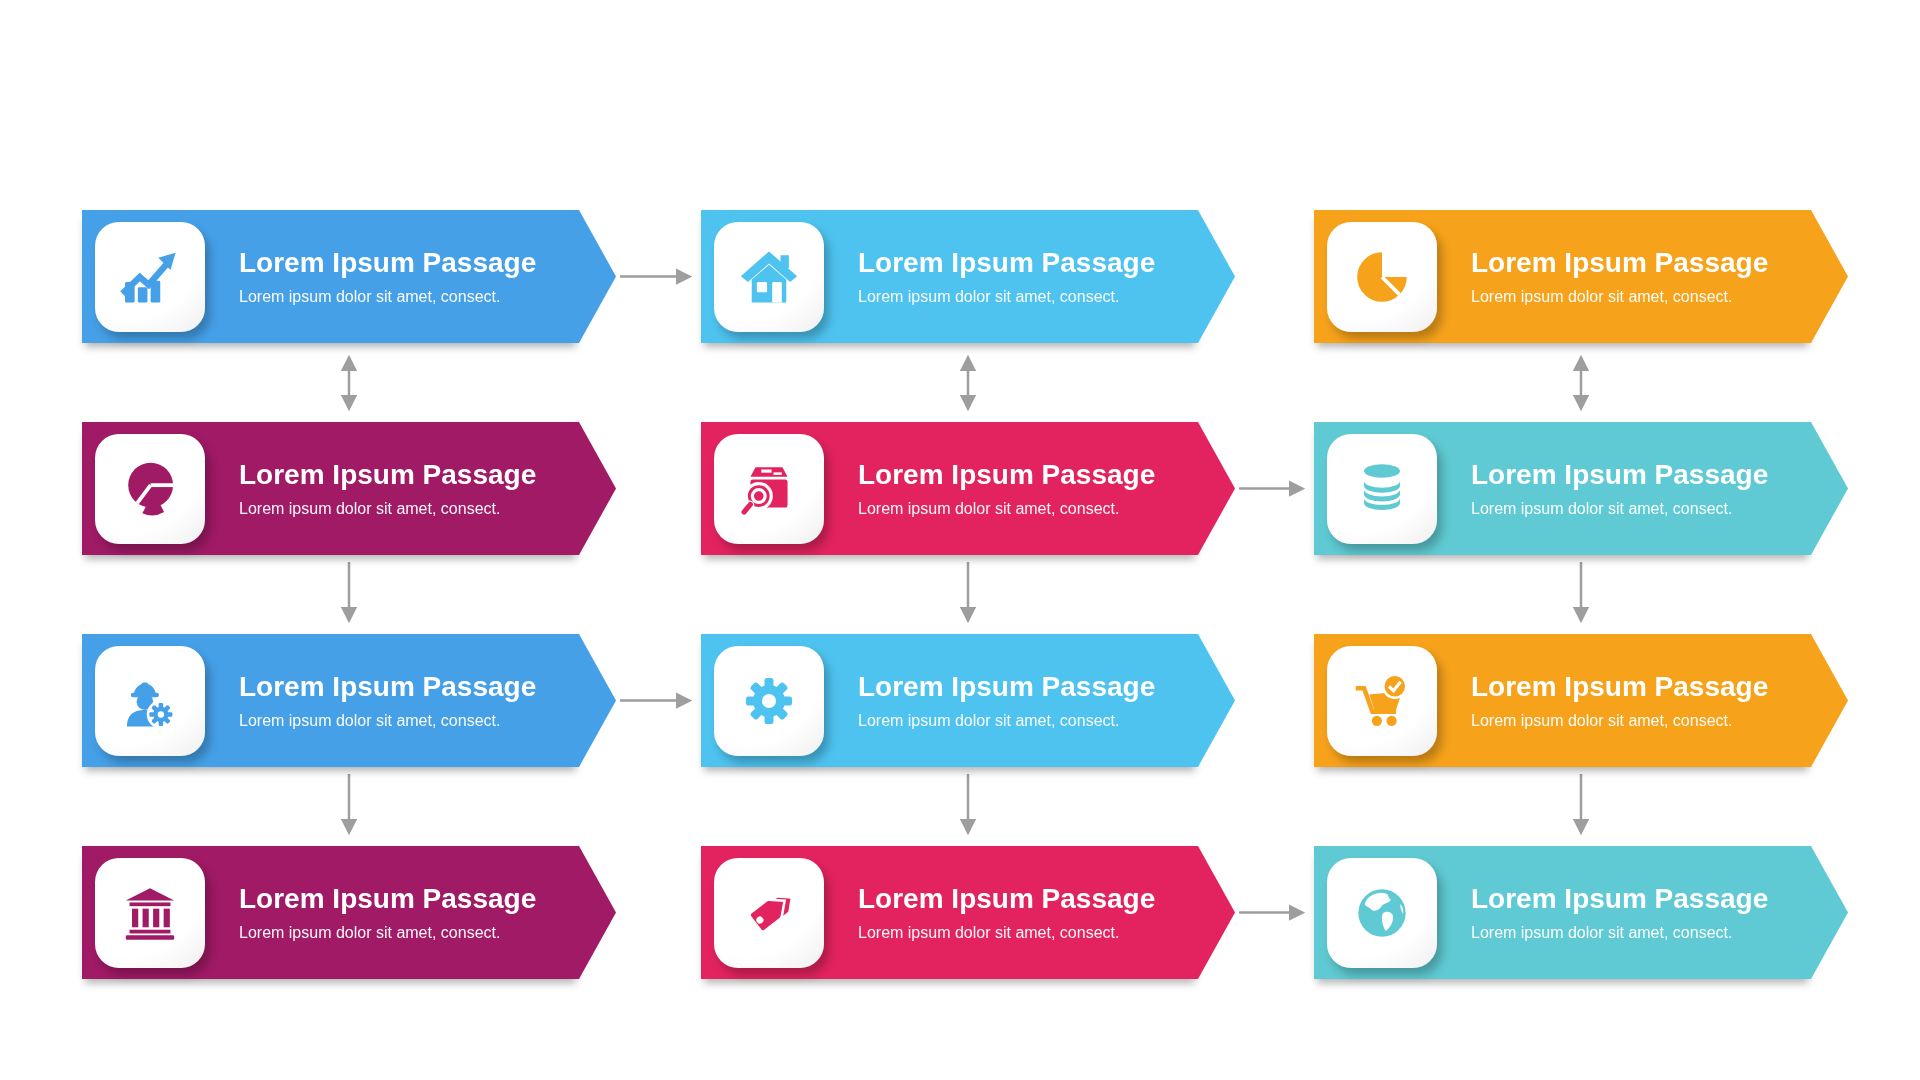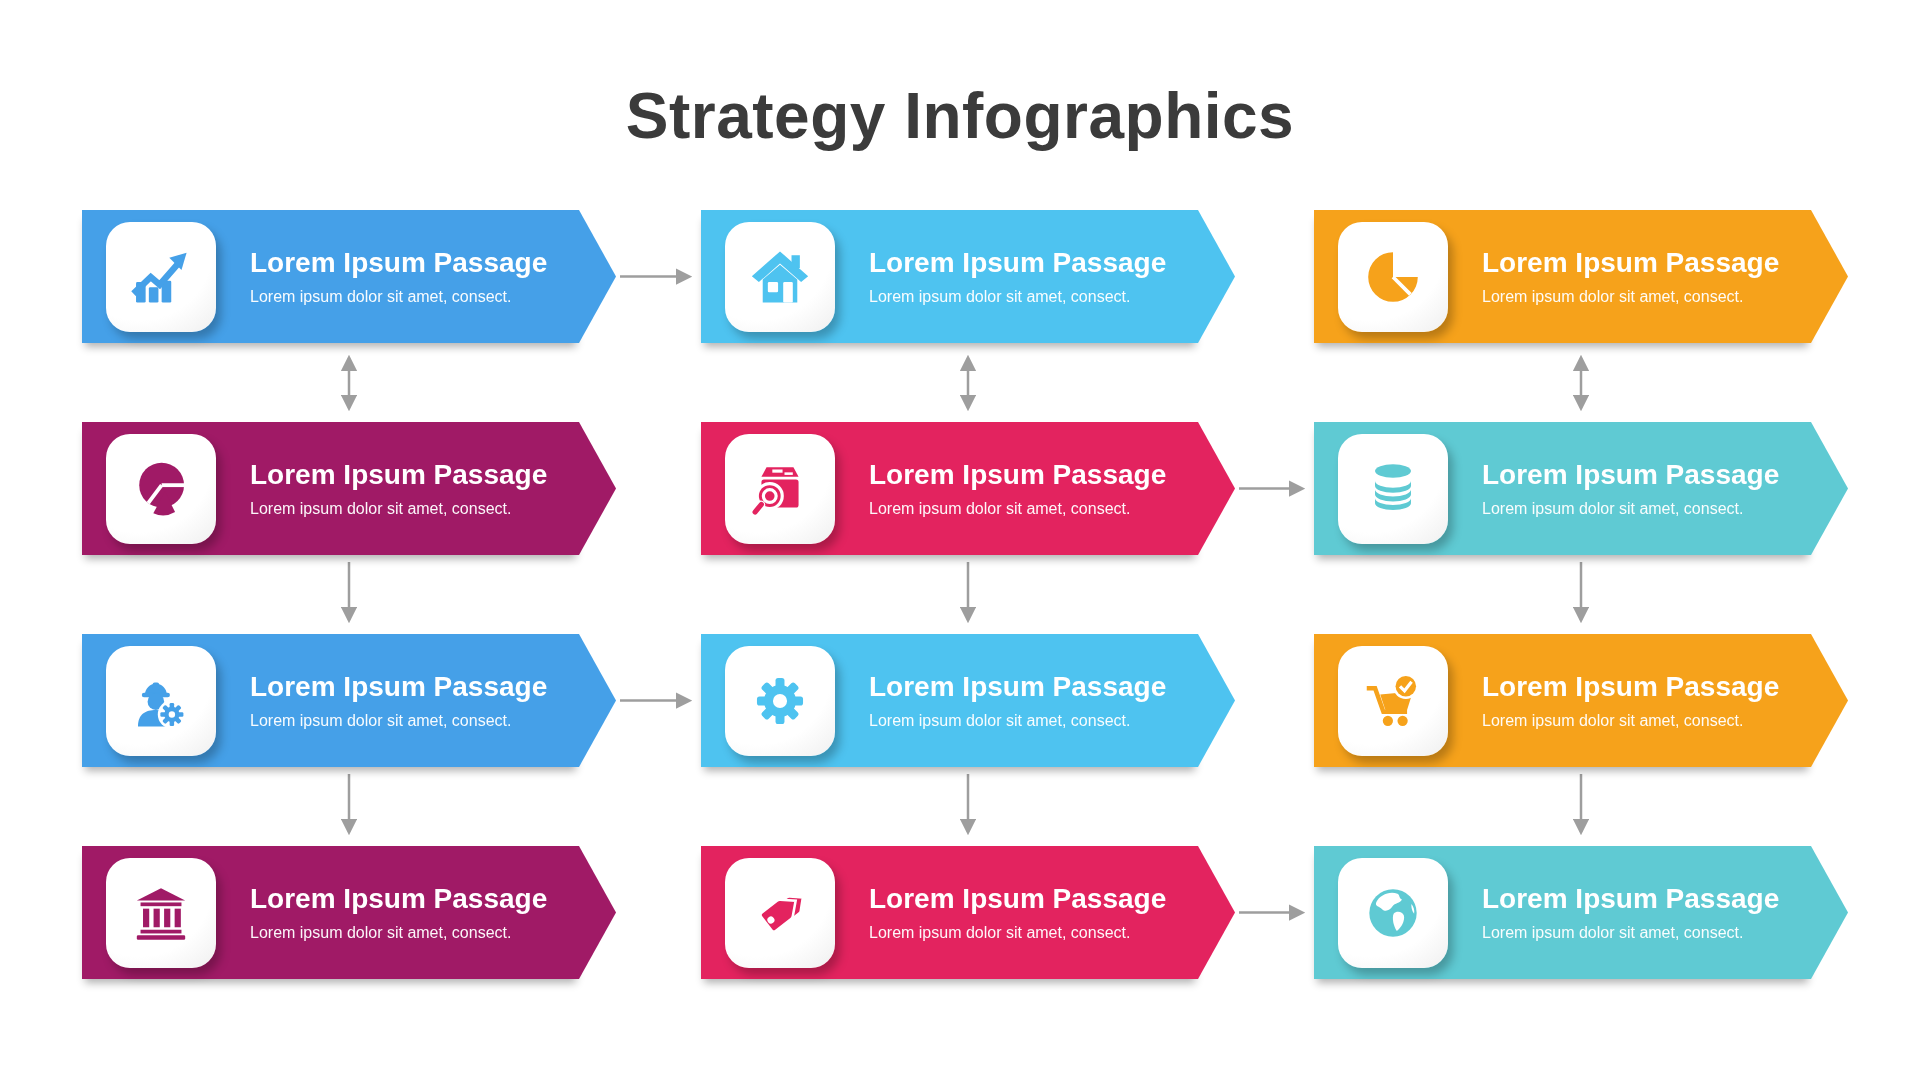--- a/index.html
+++ b/index.html
@@ -1,39 +1,38 @@
 <!DOCTYPE html>
 <html><head>
 <meta charset="utf-8">
 <style>
   html,body{margin:0;padding:0;background:#fff;}
   .canvas{position:relative;width:1920px;height:1080px;background:#fff;overflow:hidden;
           font-family:"Liberation Sans",sans-serif;}
   .title{position:absolute;top:84px;left:0;width:100%;margin:0;text-align:center;
          font-size:64px;font-weight:700;color:#3b3b3b;letter-spacing:.5px;line-height:1;}
   .banner{position:absolute;width:497px;height:133px;display:flex;align-items:center;
-          padding-left:24px;box-sizing:border-box;
+          padding-left:13px;box-sizing:border-box;
           box-shadow:0 7px 8px -3px rgba(0,0,0,.30);}
   .tip{position:absolute;left:100%;top:0;width:37px;height:100%;
        clip-path:polygon(0 0,100% 50%,0 100%);}
   .icon-box{width:110px;height:110px;border-radius:24px;flex:0 0 110px;
             background:radial-gradient(130% 130% at 30% 22%,#ffffff 52%,#e4e4e4 100%);
             box-shadow:5px 7px 10px rgba(0,0,0,.25);
             display:flex;align-items:center;justify-content:center;}
   .icon{display:flex;align-items:center;justify-content:center;}
   .txt{margin-left:34px;color:#fff;}
   .b-title{font-size:28px;font-weight:700;line-height:1;}
   .b-desc{font-size:16px;margin-top:12px;color:rgba(255,255,255,.96);line-height:1;}
   #conn-layer{position:absolute;left:0;top:0;pointer-events:none;}
 </style>
 </head>
 <body>
 
 <div class="canvas">
-  <h1 class="title">Strategy Infographics</h1>
   <svg id="conn-layer" width="1920" height="1080">
     <defs>
       <marker id="ah" viewBox="0 0 10 10" refX="8" refY="5" markerWidth="6.5" markerHeight="6.5" orient="auto-start-reverse">
         <path d="M0,0 L10,5 L0,10 Z" fill="#9E9E9E"></path>
       </marker>
     </defs>
   <line x1="620" y1="276.5" x2="689" y2="276.5" stroke="#9E9E9E" stroke-width="2.5" marker-end="url(#ah)"></line>
       <line x1="1239" y1="488.5" x2="1302" y2="488.5" stroke="#9E9E9E" stroke-width="2.5" marker-end="url(#ah)"></line>
       <line x1="620" y1="700.5" x2="689" y2="700.5" stroke="#9E9E9E" stroke-width="2.5" marker-end="url(#ah)"></line>
       <line x1="1239" y1="912.5" x2="1302" y2="912.5" stroke="#9E9E9E" stroke-width="2.5" marker-end="url(#ah)"></line>

